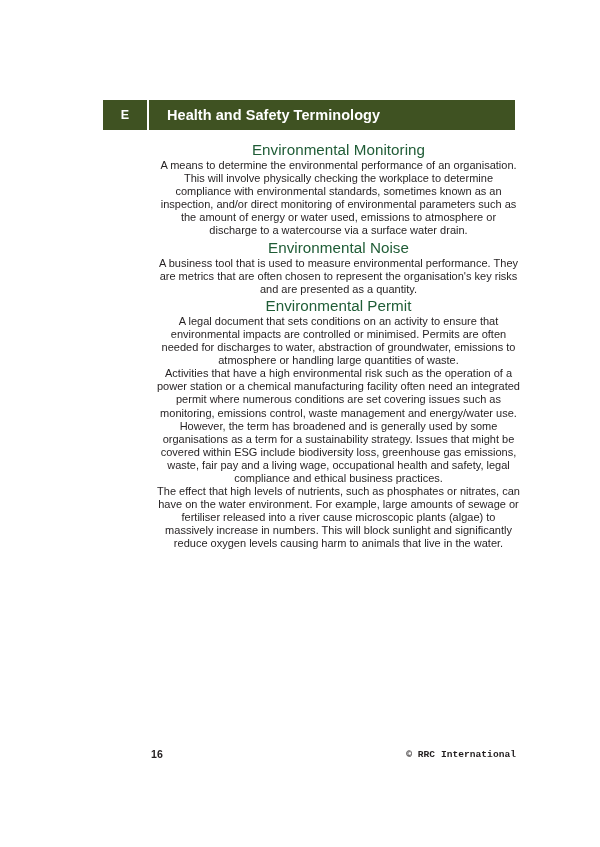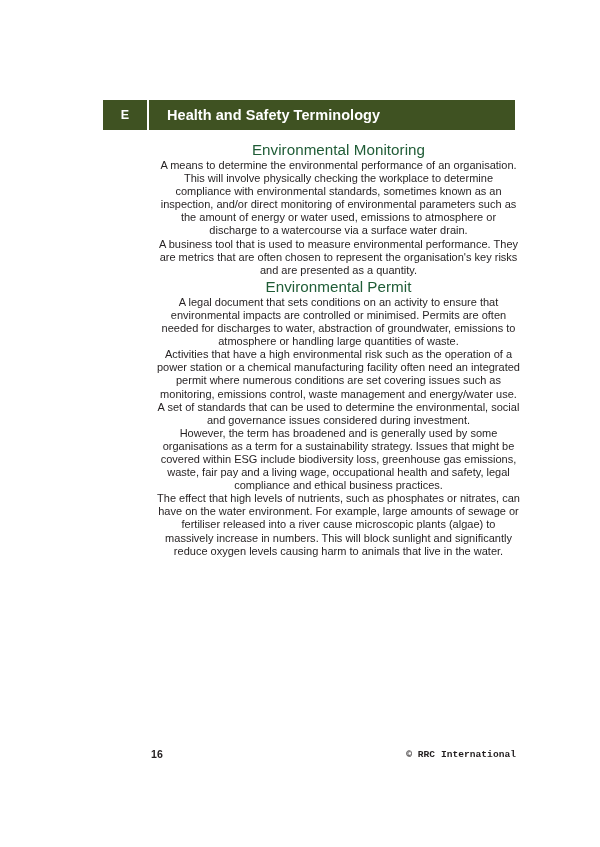--- a/index.html
+++ b/index.html
@@ -131,28 +131,28 @@
     <div class="header-letter">E</div>
     <div class="header-divider"></div>
     <div class="header-title">Health and Safety Terminology</div>
   </div>
 
   <div class="content">
 
     <h2 class="term sp-head-first">Environmental Monitoring</h2>
     <p class="body sp-body-first">A means to determine the environmental performance of an organisation. This will involve physically checking the workplace to determine compliance with environmental standards, sometimes known as an inspection, and/or direct monitoring of environmental parameters such as the amount of energy or water used, emissions to atmosphere or discharge to a watercourse via a surface water drain.</p>
 
+    <h2 class="term sp-head">Environmental Noise</h2>
 
     <p class="body sp-body-first">A business tool that is used to measure environmental performance. They are metrics that are often chosen to represent the organisation's key risks and are presented as a quantity.</p>
 
     <h2 class="term sp-head">Environmental Permit</h2>
     <p class="body sp-body-first">A legal document that sets conditions on an activity to ensure that environmental impacts are controlled or minimised. Permits are often needed for discharges to water, abstraction of groundwater, emissions to atmosphere or handling large quantities of waste.</p>
     <p class="body sp-body">Activities that have a high environmental risk such as the operation of a power station or a chemical manufacturing facility often need an integrated permit where numerous conditions are set covering issues such as monitoring, emissions control, waste management and energy/water use.</p>
 
-    <p class="body sp-body-first">A set of standards that can be used to determine the environmental, social and governance issues considered during investment.</p>
     <p class="body sp-body">However, the term has broadened and is generally used by some organisations as a term for a sustainability strategy. Issues that might be covered within ESG include biodiversity loss, greenhouse gas emissions, waste, fair pay and a living wage, occupational health and safety, legal compliance and ethical business practices.</p>
 
     <p class="body sp-body-first">The effect that high levels of nutrients, such as phosphates or nitrates, can have on the water environment. For example, large amounts of sewage or fertiliser released into a river cause microscopic plants (algae) to massively increase in numbers. This will block sunlight and significantly reduce oxygen levels causing harm to animals that live in the water.</p>
 
   </div>
 
   <div class="footer">
     <span class="footer-page">16</span>
     <span class="footer-copy">© RRC International</span>
   </div>

